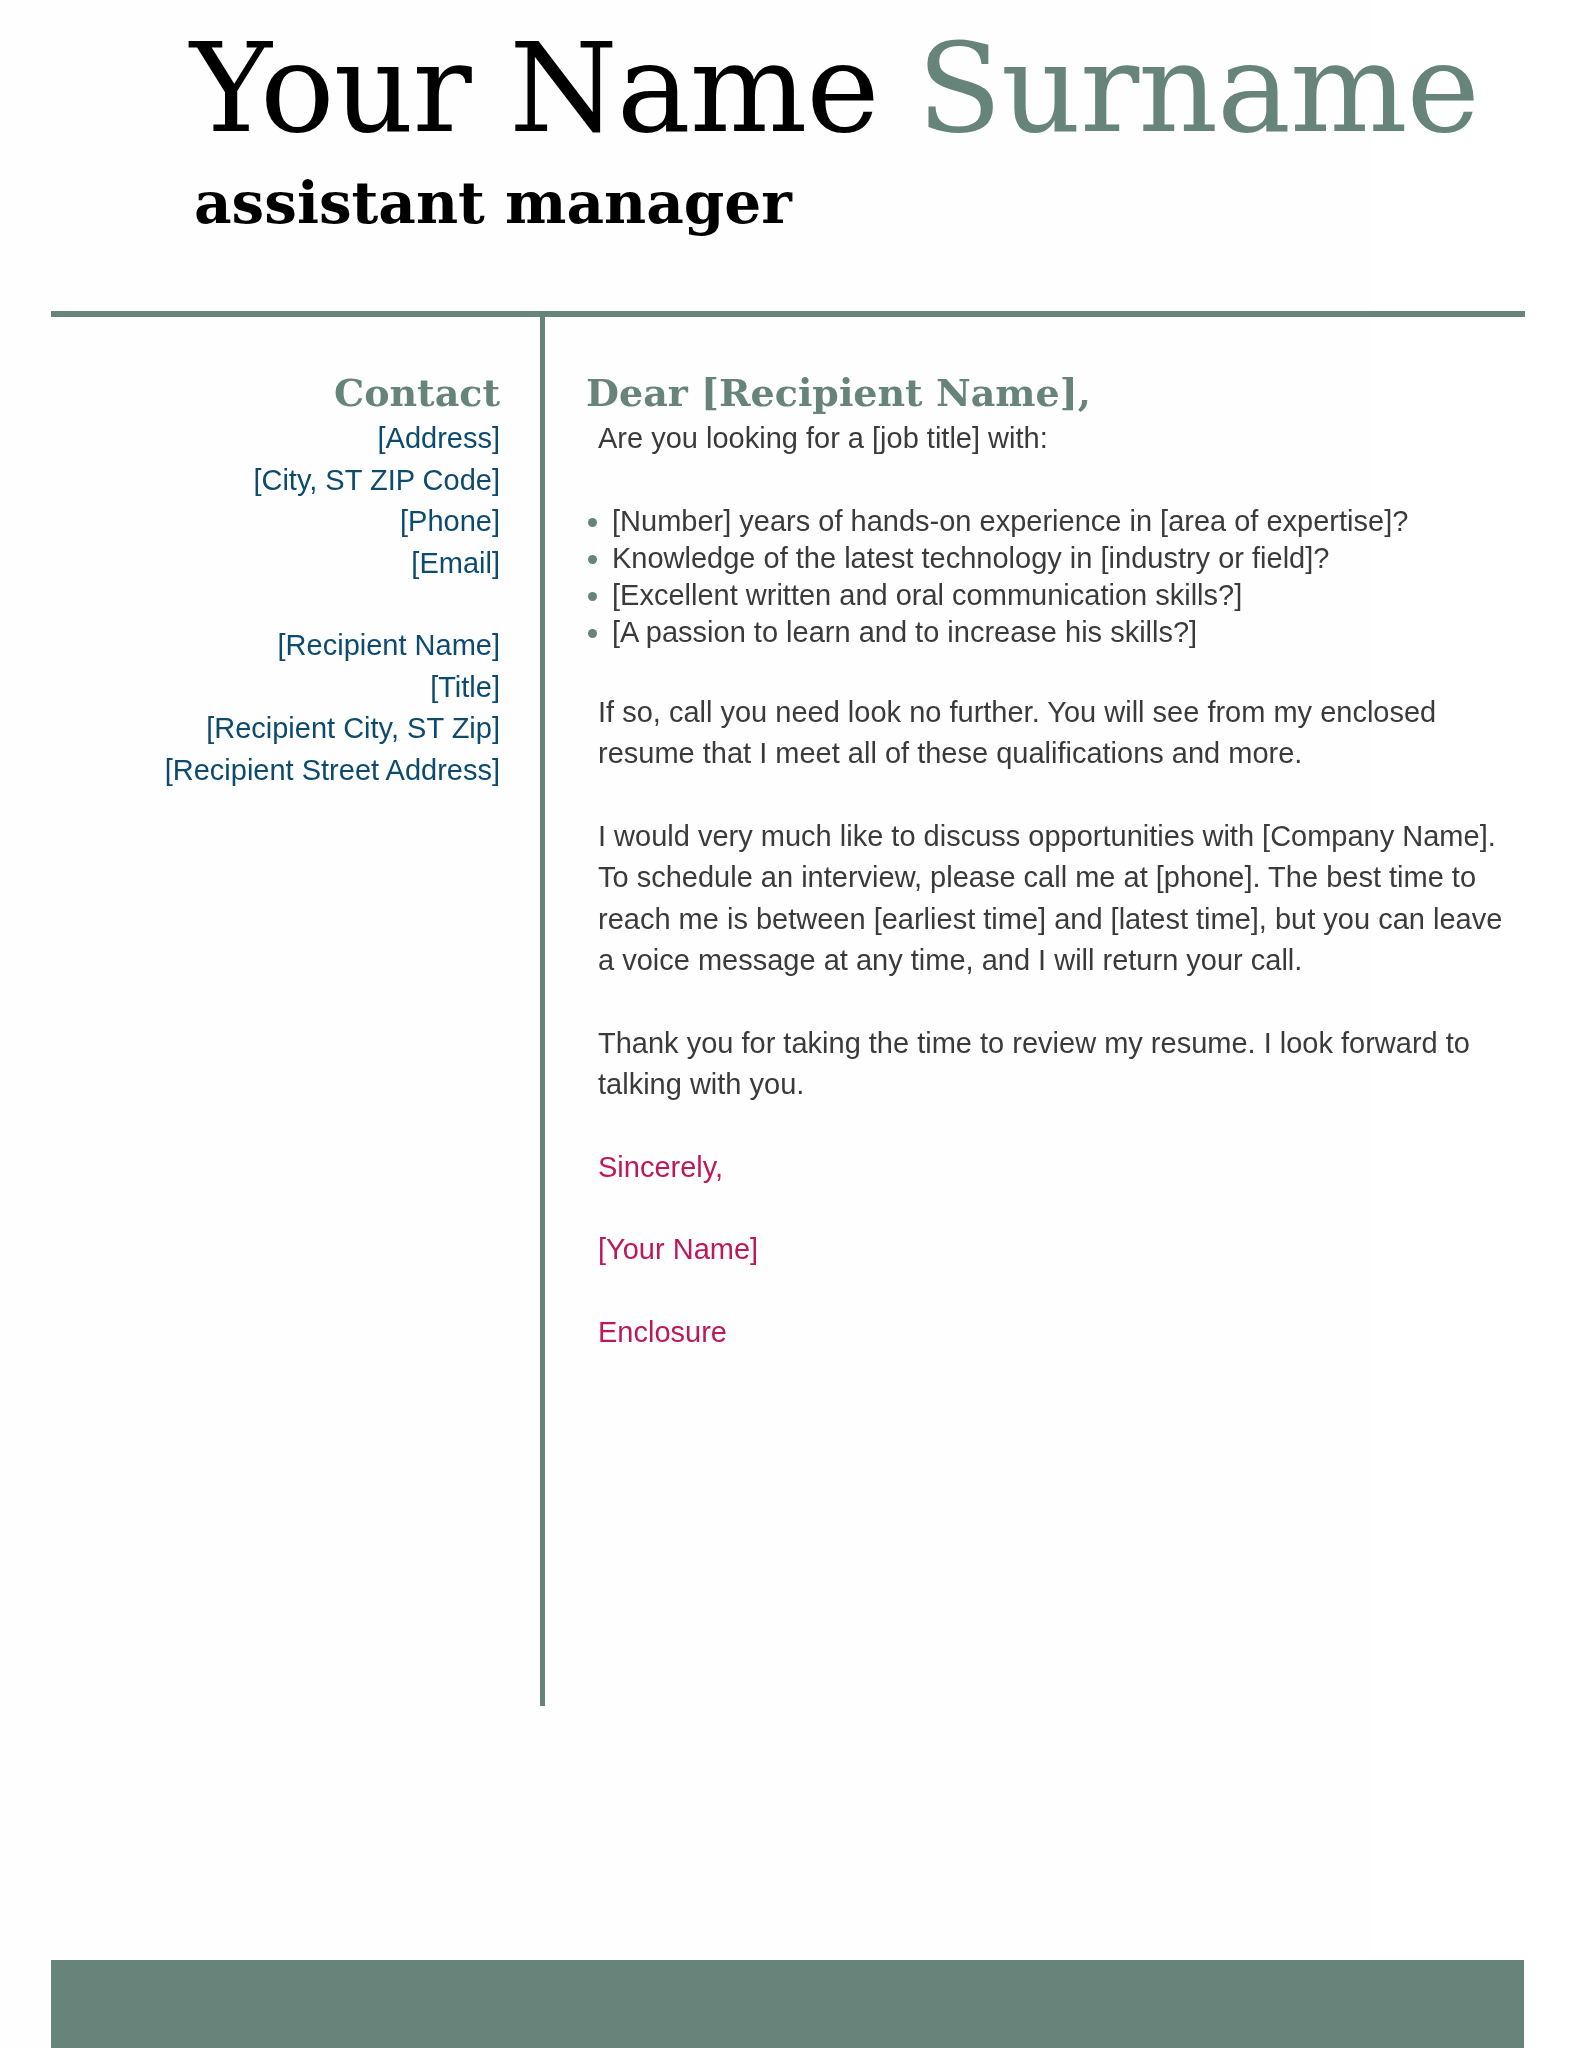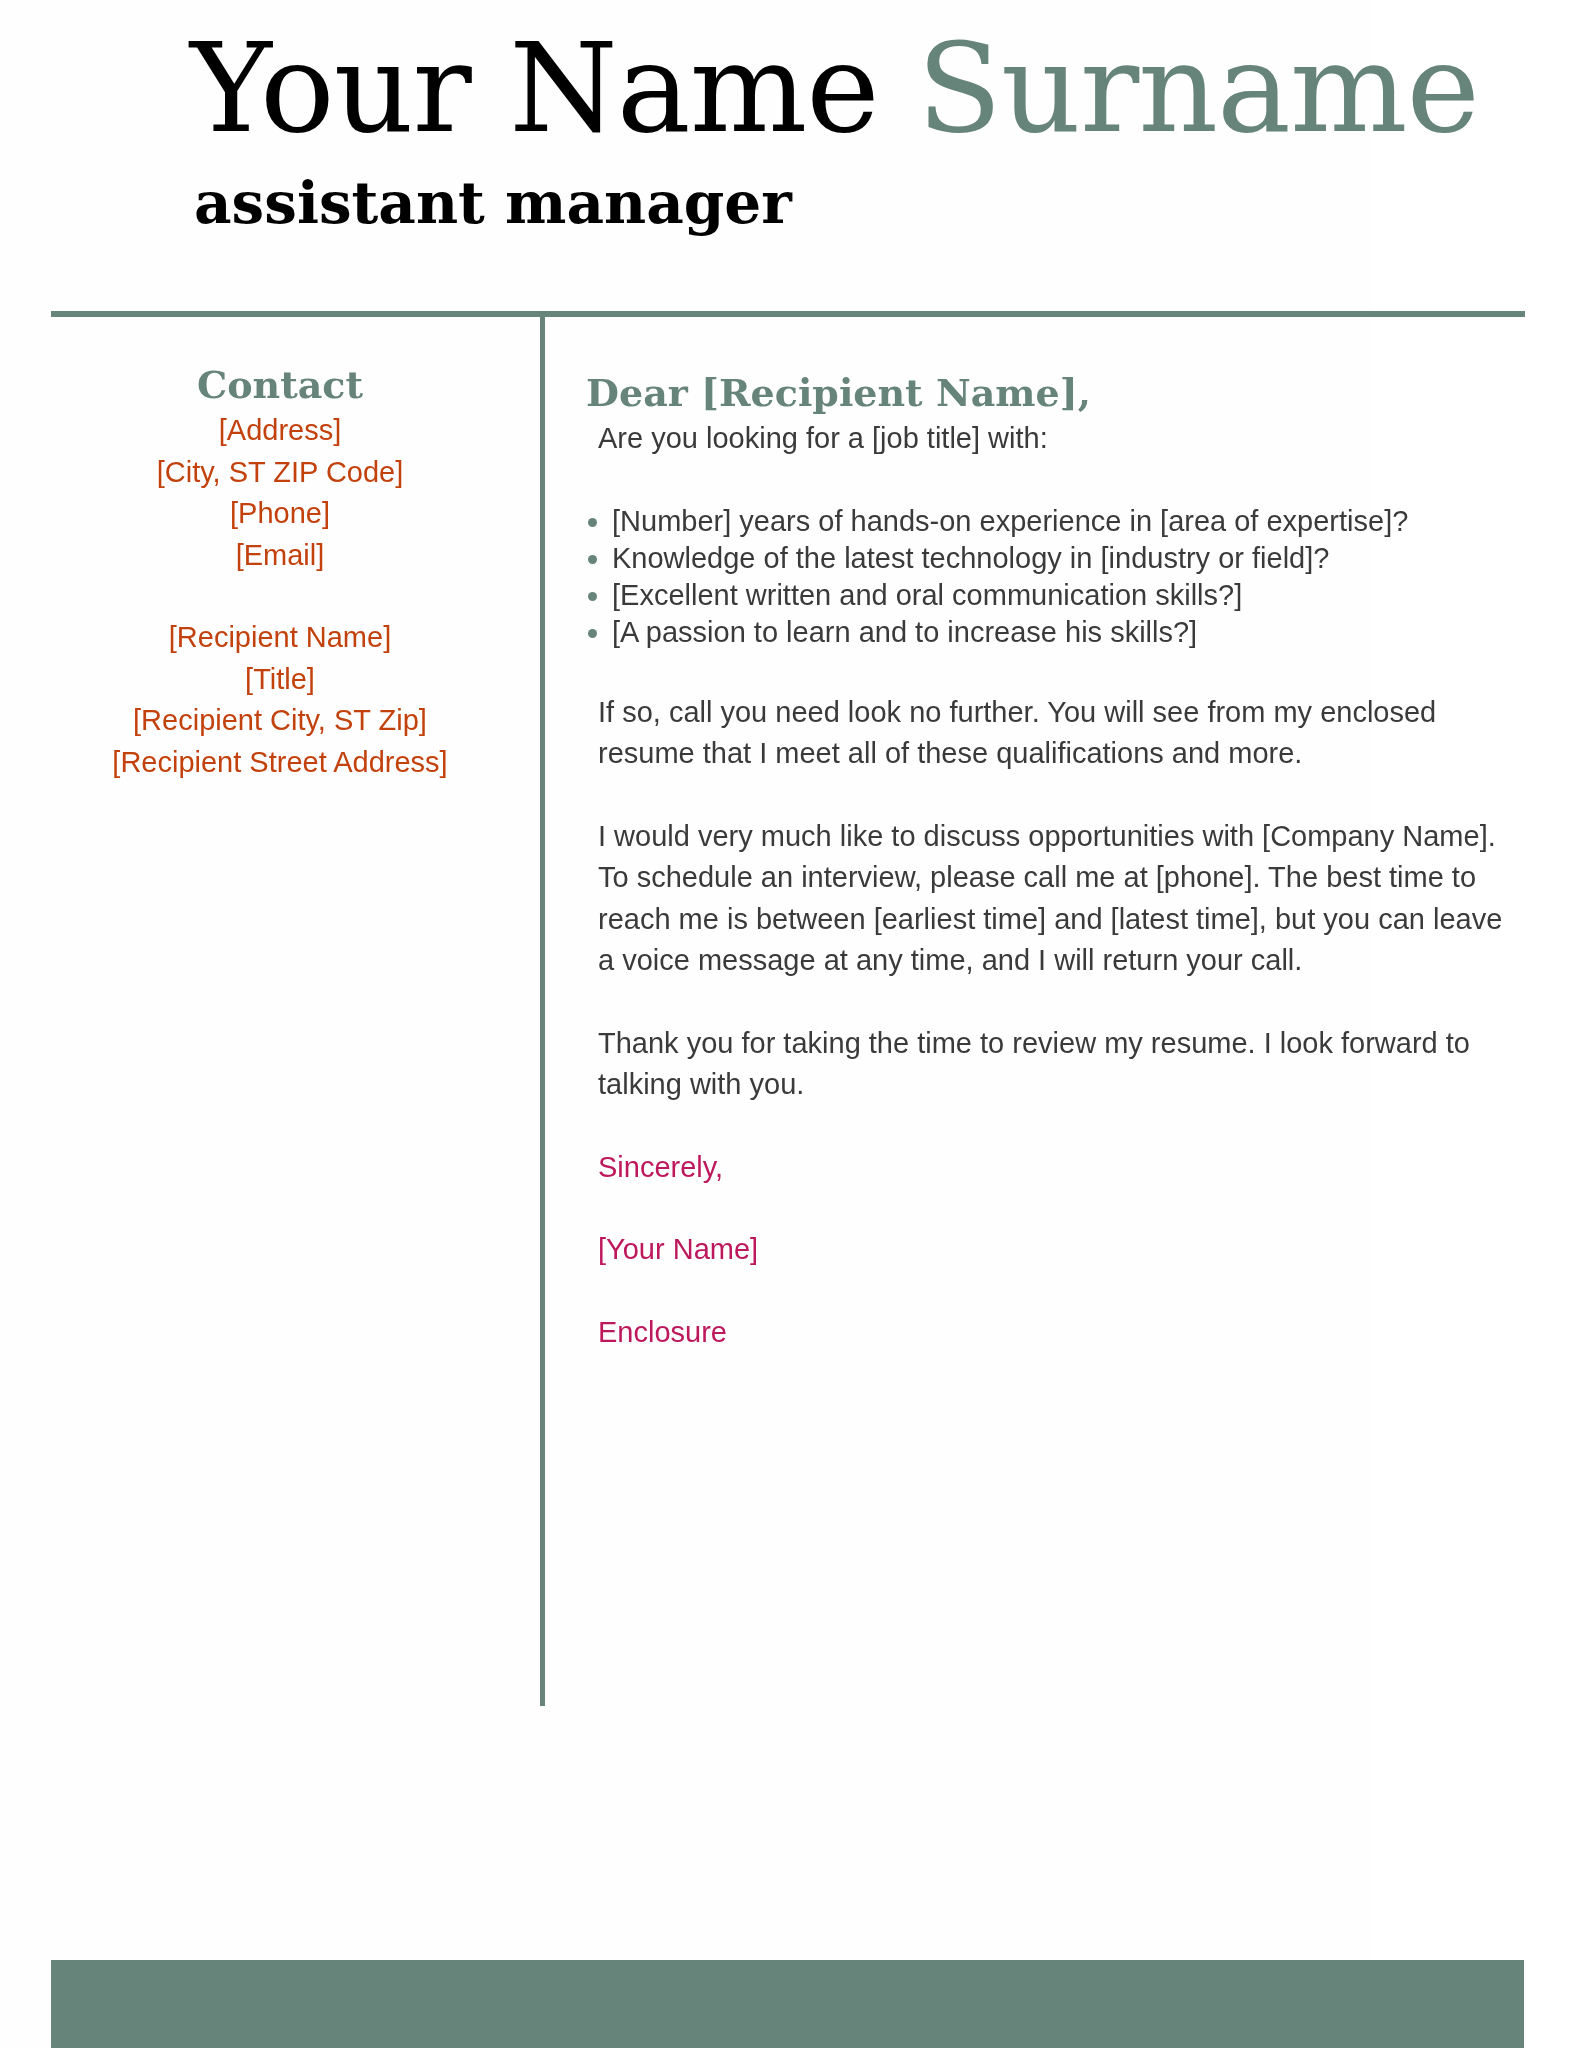--- a/index.html
+++ b/index.html
@@ -57,37 +57,37 @@
       position: absolute;
       left: 540px;
       top: 314px;
       width: 5px;
       height: 1392px;
       background: #67847a;
     }
     .sidebar {
       position: absolute;
       left: 60px;
-      top: 360px;
+      top: 368px;
       width: 440px;
-      text-align: center;
+      text-align: right;
     }
     .section-heading {
       font-family: "DejaVu Serif", "Liberation Serif", serif;
       font-weight: bold;
       color: #67847a;
       font-size: 38px;
       line-height: 50px;
       margin: 0;
     }
     .sidebar .line {
       font-family: "Liberation Sans", sans-serif;
       font-size: 29px;
       line-height: 41.5px;
-      color: #c2410c;
+      color: #0c4a6e;
       white-space: nowrap;
     }
     .sidebar .gap {
       height: 41px;
     }
     .letter {
       position: absolute;
       left: 586px;
       top: 368px;
       width: 940px;

